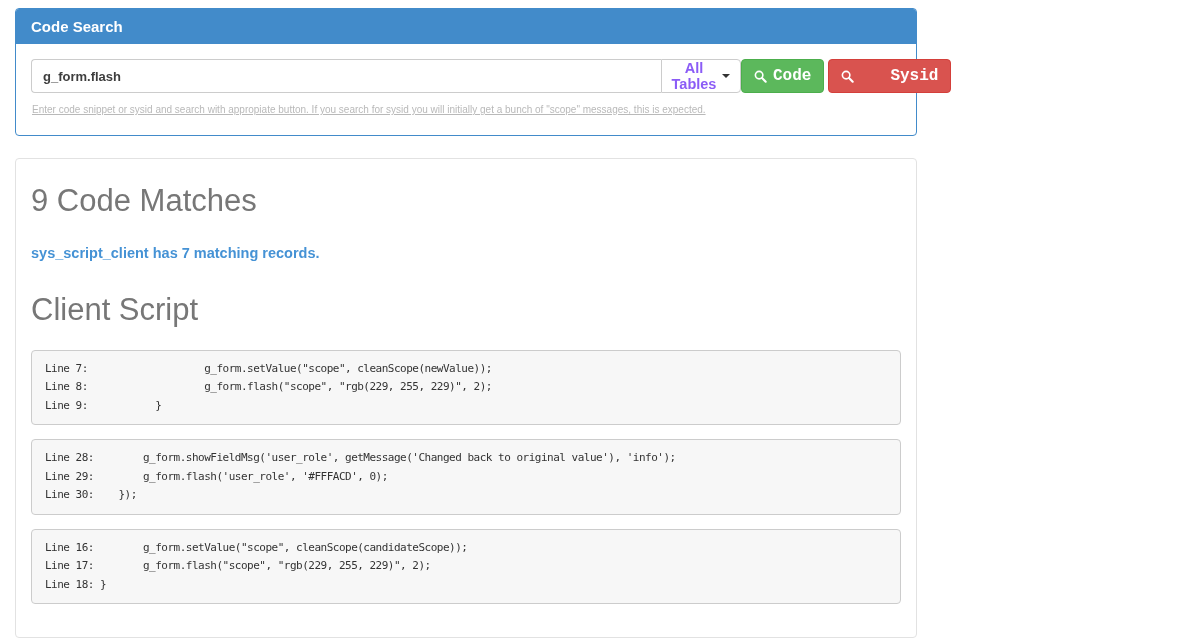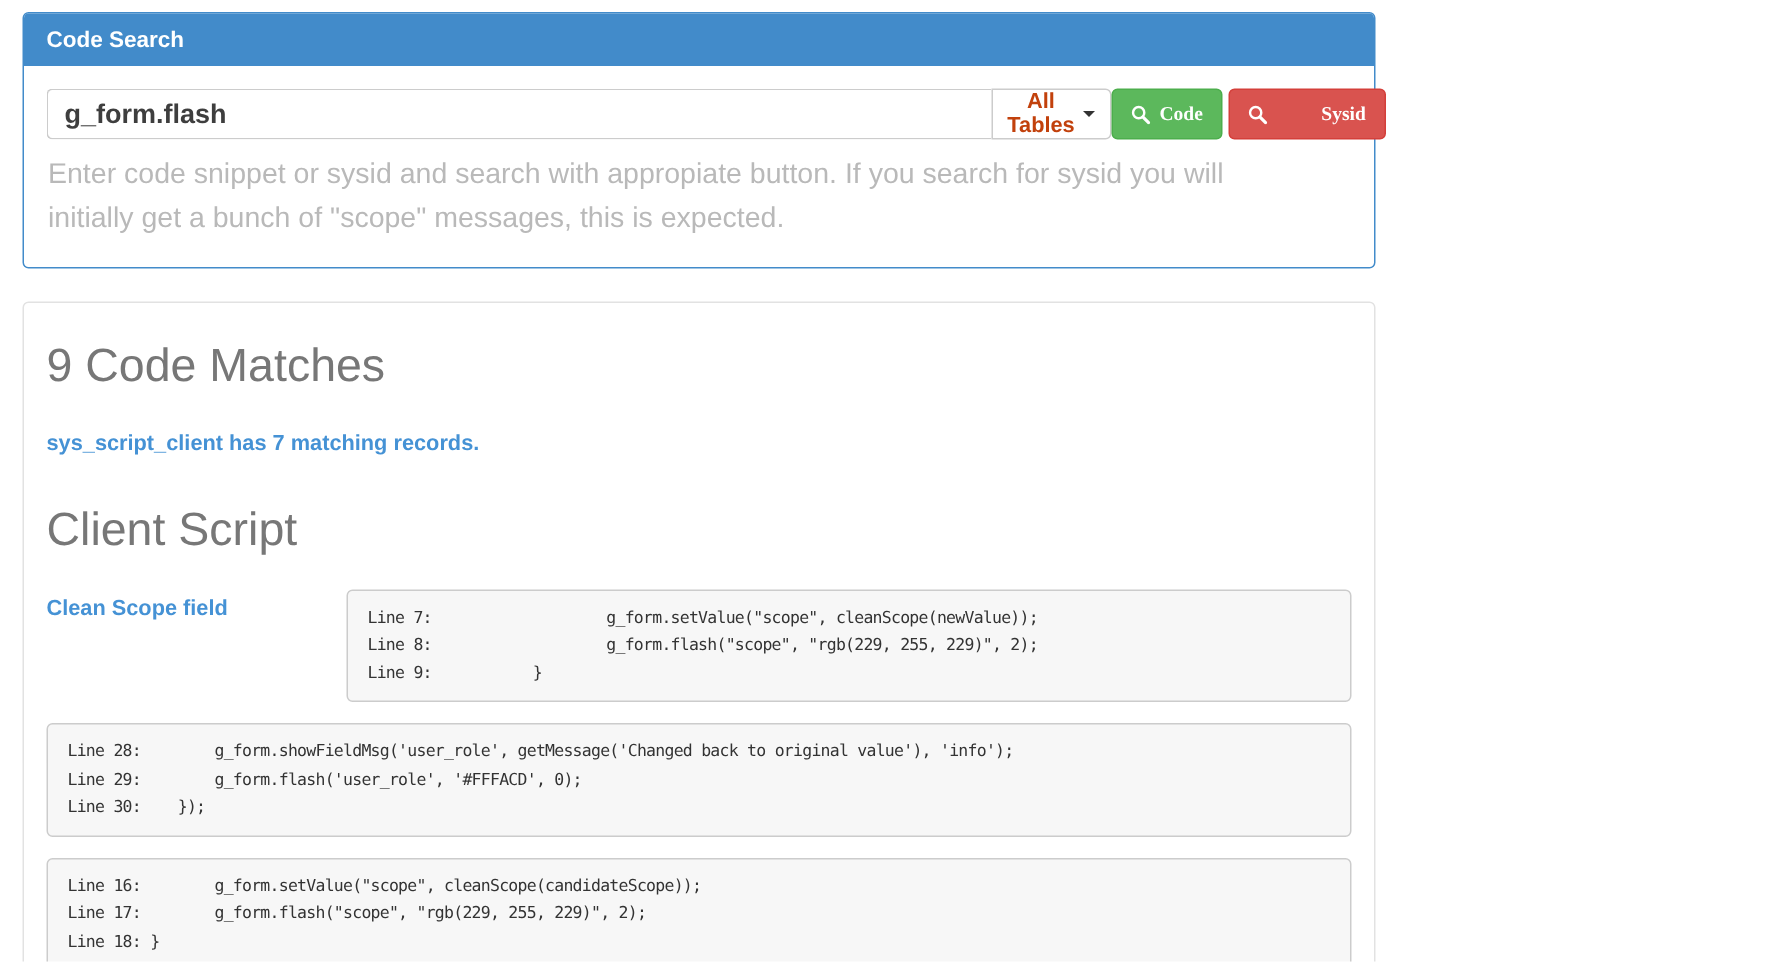--- a/index.html
+++ b/index.html
@@ -19,48 +19,48 @@
     padding: 9px 15px; font-size: 15px; font-weight: 700;
     border-radius: 3px 3px 0 0;
   }
   .panel-body { padding: 15px; }
   .search-row { display: flex; align-items: center; }
   .input-group { display: flex; }
   .search-input {
     width: 630px; height: 34px;
     border: 1px solid #ccc; border-right: 0;
     border-radius: 4px 0 0 4px;
-    padding: 6px 11px; font-size: 18px; font-weight: 600; color: #3e3e3e;
+    padding: 6px 11px; font-size: 13px; font-weight: 600; color: #3e3e3e;
     font-family: inherit; outline: none;
   }
   .dropdown-toggle {
     width: 80px; height: 34px;
     border: 1px solid #ccc; border-radius: 0 4px 4px 0;
     background: #fff; display: flex; align-items: center; justify-content: center;
-    gap: 6px; font-size: 14.5px; font-weight: 600; color: #c2410c;
+    gap: 6px; font-size: 14.5px; font-weight: 600; color: #8b5cf6;
     cursor: pointer; font-family: inherit; padding: 16px;
   }
   .caret {
     width: 0; height: 0; display: inline-block;
     border-left: 4px solid transparent; border-right: 4px solid transparent;
     border-top: 4px solid #333;
   }
   .btn-area { margin-left: auto; margin-right: 83px; display: flex; }
   .btn {
     height: 34px; border-radius: 4px; color: #fff;
-    font-size: 13px; font-weight: 600; font-family: Liberation Serif, serif;
+    font-size: 16px; font-weight: 600; font-family: Liberation Mono, monospace;
     display: flex; align-items: center; gap: 6px; padding: 0 12px;
     cursor: pointer; border: 1px solid transparent;
   }
   .btn-success { background: #5cb85c; border-color: #4cae4c; }
   .btn-danger  { background: #d9534f; border-color: #d43f3a; margin-left: 4px; gap: 36px; }
   .search-icon svg { display: block; }
   .help-text {
     margin: 9px 0 2px 1px; max-width: 795px;
-    color: #b9b9b9; font-size: 19px; line-height: 1.55;
+    color: #b9b9b9; font-size: 10px; line-height: 1.55; text-decoration: underline;
   }
 
   
   .results-panel {
     margin-top: 22px; border: 1px solid #e2e2e2; border-radius: 4px;
     height: 480px; padding: 10px 15px; overflow: hidden;
   }
   .big-heading {
     color: #777; font-size: 31px; font-weight: 400;
     margin: 14px 0 24px;
@@ -128,21 +128,20 @@
   </div>
 
   <div class="panel results-panel">
     <div class="big-heading">9 Code Matches</div>
 
     <a class="summary-link">sys_script_client has 7 matching records.</a>
 
     <div class="big-heading section-heading">Client Script</div>
 
     <div class="record-row">
-      <div class="record-name">Clean Scope field</div>
       <pre class="code-block">Line 7:                   g_form.setValue("scope", cleanScope(newValue));
 Line 8:                   g_form.flash("scope", "rgb(229, 255, 229)", 2);
 Line 9:           }</pre>
     </div>
 
     <div class="record-row">
       <pre class="code-block">Line 28:        g_form.showFieldMsg('user_role', getMessage('Changed back to original value'), 'info');
 Line 29:        g_form.flash('user_role', '#FFFACD', 0);
 Line 30:    });</pre>
     </div>

